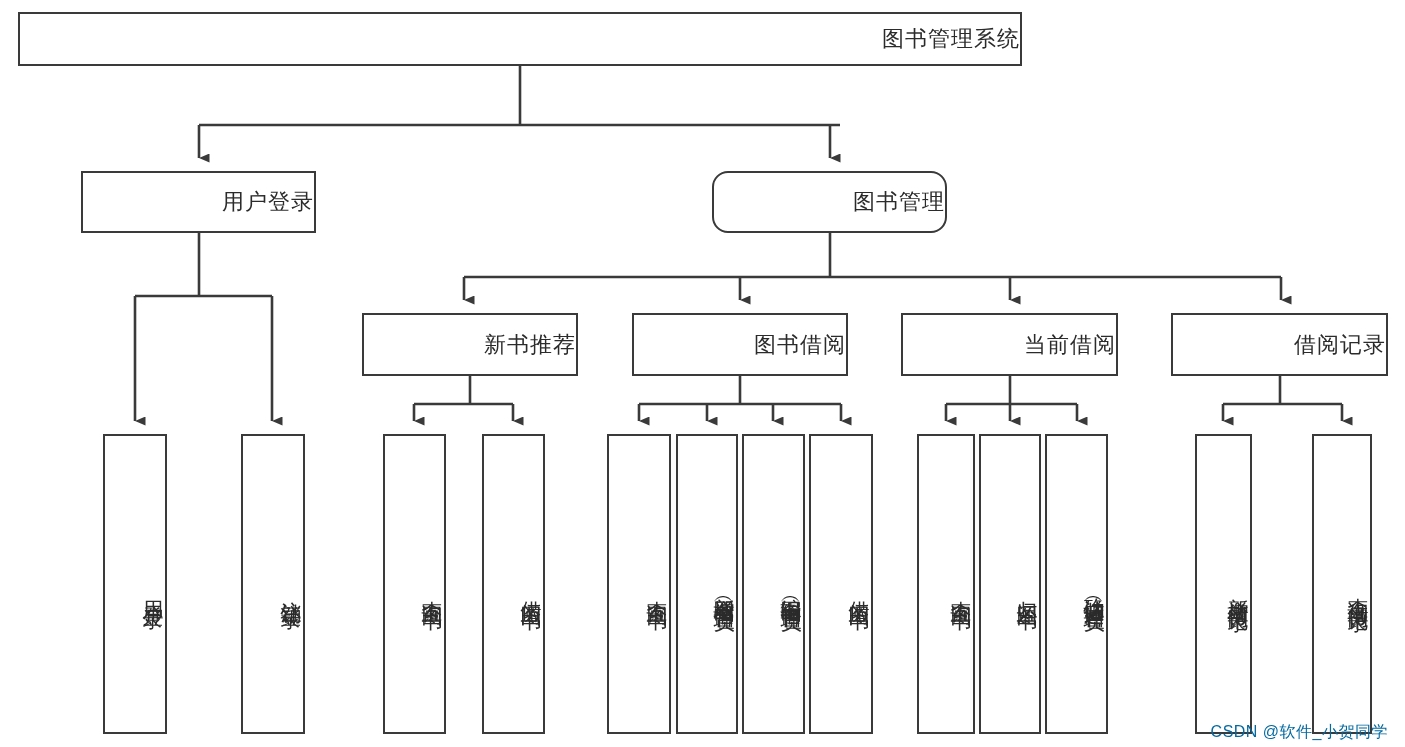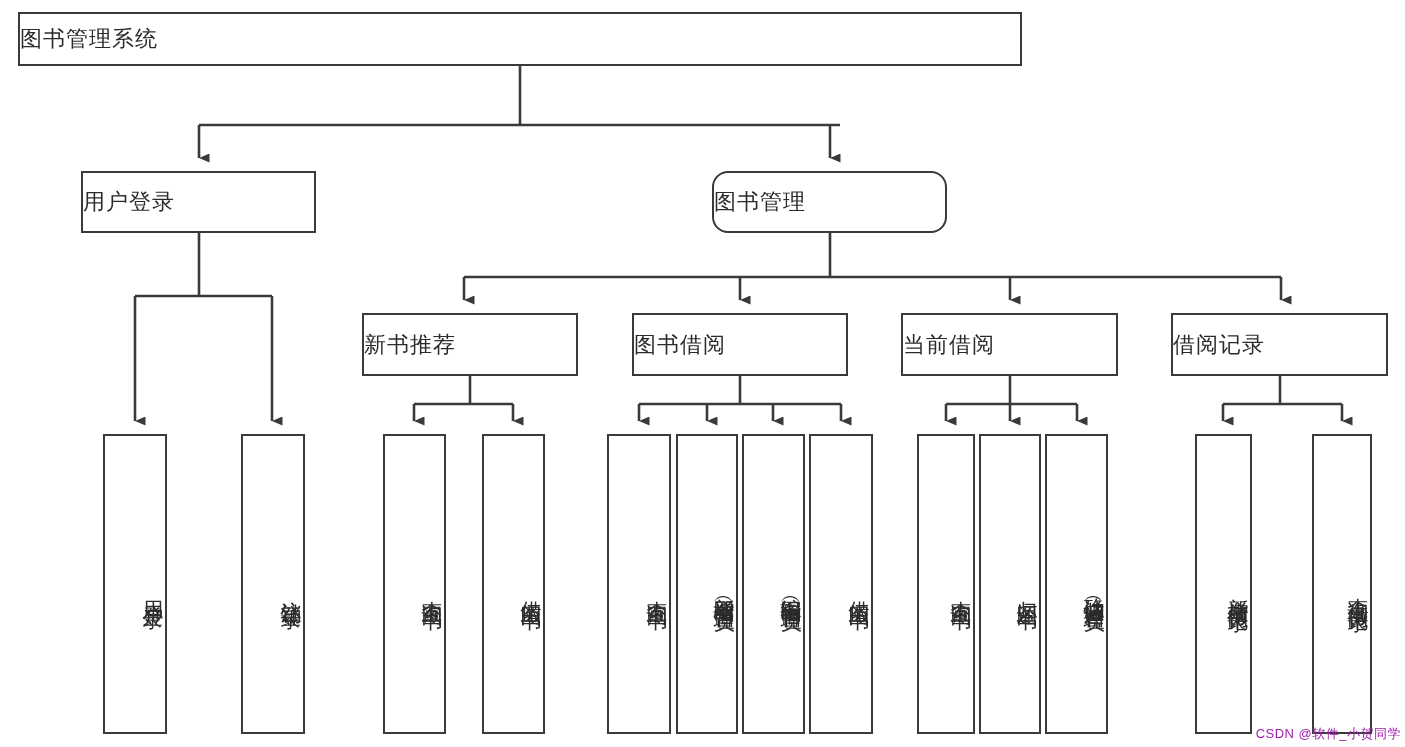--- a/index.html
+++ b/index.html
@@ -25,21 +25,21 @@
     height: 747px;
     pointer-events: none;
   }
   .node {
     position: absolute;
     box-sizing: border-box;
     border: 2.5px solid #3a3a3a;
     background: #ffffff;
     display: flex;
     align-items: center;
-    justify-content: flex-start;
+    justify-content: flex-end;
     color: #2b2b2b;
   }
   .node.h {
     font-size: 22px;
     letter-spacing: 1px;
   }
   .node.v {
     writing-mode: vertical-rl;
     text-orientation: upright;
     font-size: 21px;
@@ -52,24 +52,24 @@
     writing-mode: vertical-rl;
     text-orientation: upright;
     line-height: 1.18;
     white-space: nowrap;
   }
   .node.v.tall .vtxt {
     letter-spacing: 2px;
   }
   #watermark {
     position: absolute;
-    right: 4px;
+    right: 17px;
     bottom: 4px;
-    font-size: 13px;
-    color: #a21caf;
+    font-size: 16px;
+    color: #0369a1;
     letter-spacing: 0.5px;
     white-space: nowrap;
   }
 </style>
 </head>
 <body>
 
 <div id="canvas">
 
   <svg id="wires" viewBox="0 0 1405 747" width="1405" height="747" xmlns="http://www.w3.org/2000/svg">

